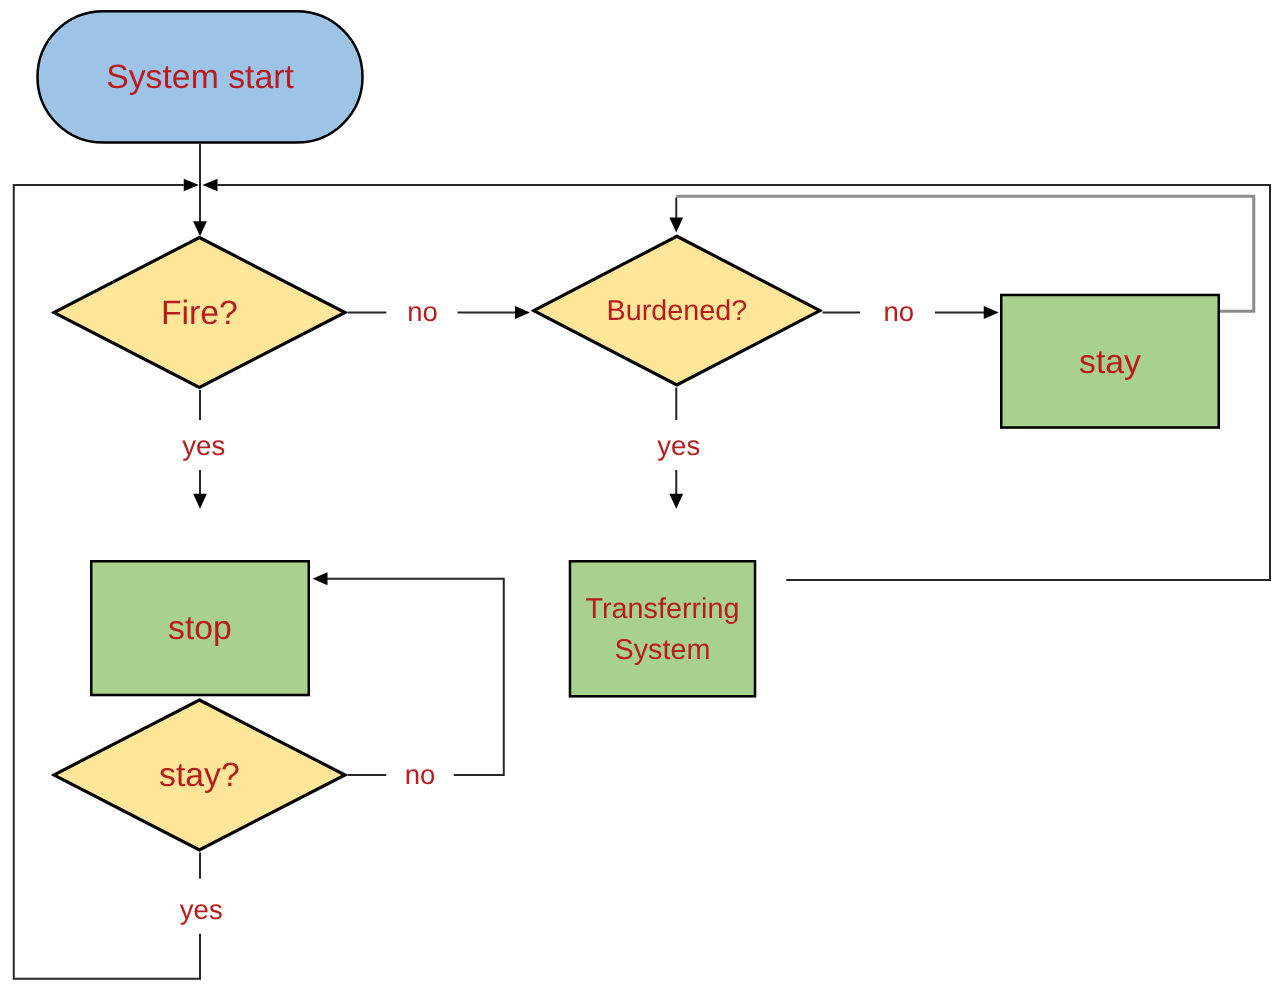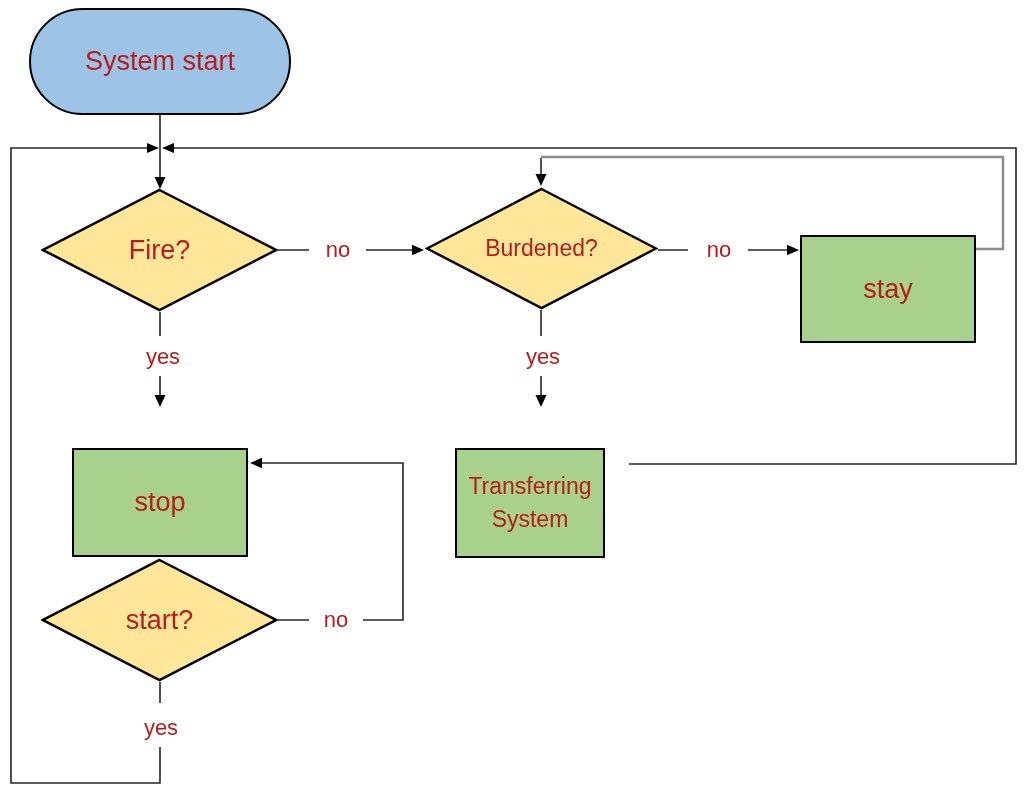--- a/index.html
+++ b/index.html
@@ -103,21 +103,21 @@
     <div class="multiline">
       <div>Transferring</div>
       <div>System</div>
     </div>
   </div>
 
   <div class="node diamond" style="left:41px;top:558px;width:237px;height:124px;">
     <svg width="237" height="124">
       <polygon points="118.5,2 235,62 118.5,122 2,62" fill="#FFE699" stroke="#000" stroke-width="2.5"></polygon>
     </svg>
-    <span class="dlabel">start?</span>
+    <span class="dlabel">stay?</span>
   </div>
 
   <div class="edge-label" style="left:315px;top:236px;width:46px;height:28px;">no</div>
   <div class="edge-label" style="left:137px;top:342px;width:52px;height:30px;">yes</div>
   <div class="edge-label" style="left:696px;top:236px;width:46px;height:28px;">no</div>
   <div class="edge-label" style="left:517px;top:342px;width:52px;height:30px;">yes</div>
   <div class="edge-label" style="left:313px;top:606px;width:46px;height:28px;">no</div>
   <div class="edge-label" style="left:135px;top:713px;width:52px;height:30px;">yes</div>
 
 </div>

